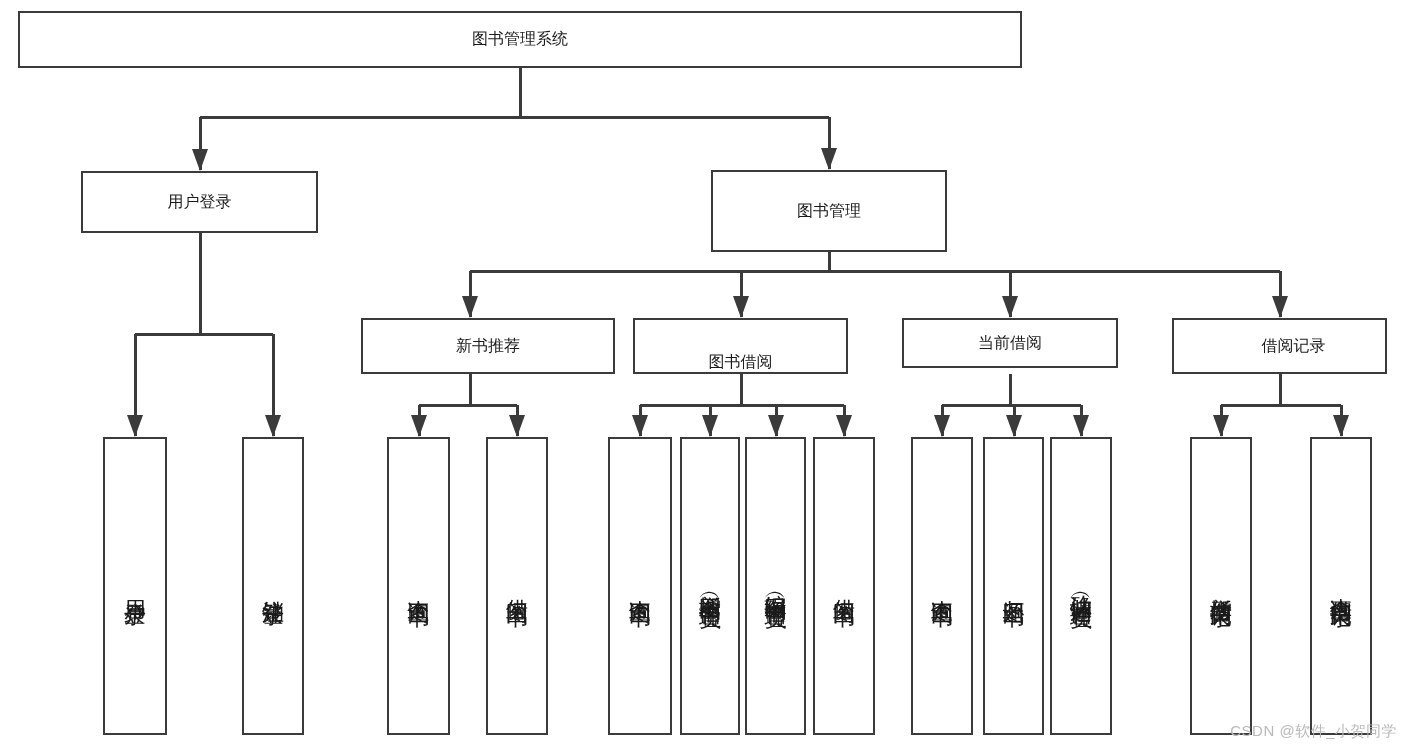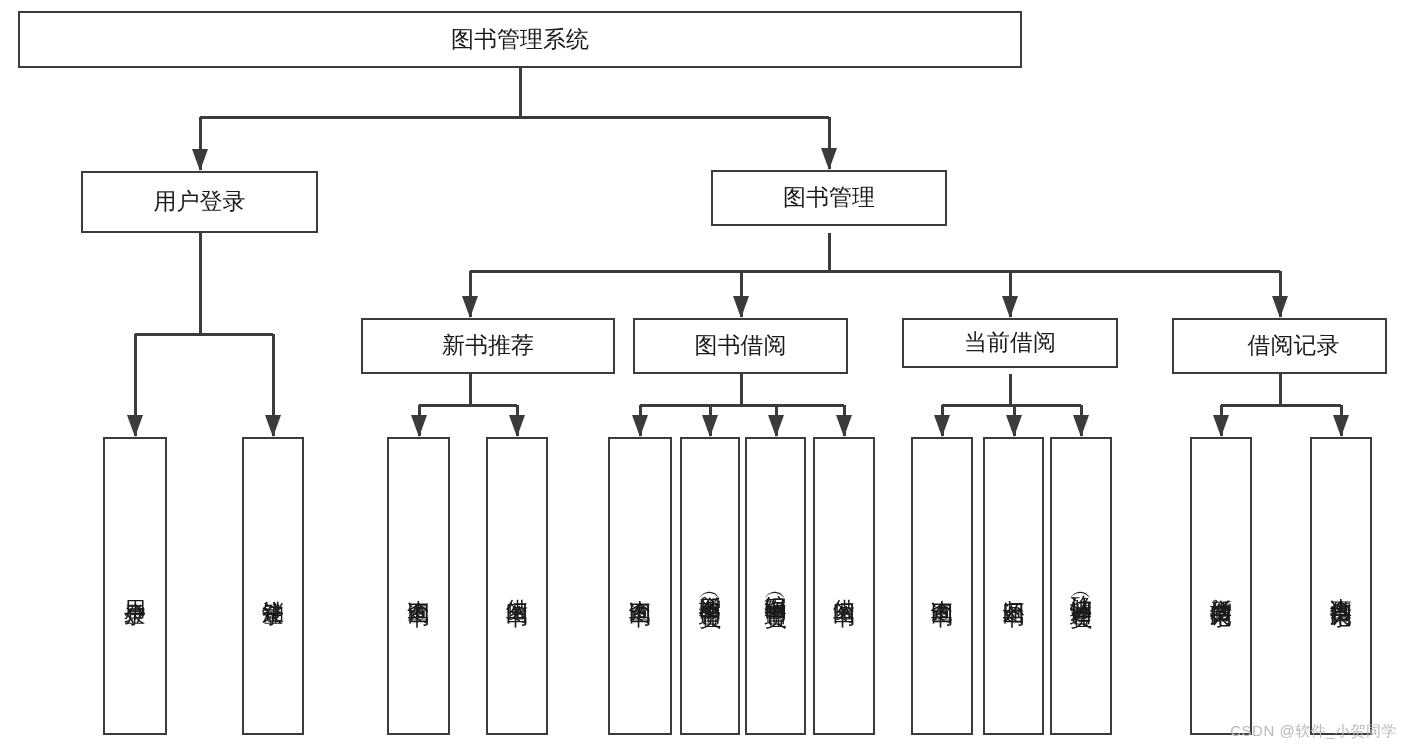--- a/index.html
+++ b/index.html
@@ -34,21 +34,21 @@
     justify-content: center;
     color: #1a1a1a;
   }
   .node-label {
     display: block;
     text-align: center;
     line-height: 1.18;
     white-space: nowrap;
   }
   .node.horizontal .node-label {
-    font-size: 23px;
+    font-size: 16px;
   }
   .node.vertical {
     align-items: center;
     justify-content: center;
     padding: 6px 0;
   }
   .node.vertical .node-label {
     writing-mode: vertical-rl;
     text-orientation: upright;
     font-size: 22px;
@@ -126,27 +126,27 @@
       <line x1="1341" y1="405" x2="1341" y2="436" stroke="#3b3b3b" stroke-width="3" shape-rendering="crispEdges"></line>
       <polygon points="1333,415 1349,415 1341,437" fill="#3b3b3b"></polygon>
     </svg>
   <div id="nodes">
       <div class="node horizontal" style="left: 18px; top: 11px; width: 1004px; height: 57px; border-color: rgb(59, 59, 59); background: rgb(255, 255, 255); color: rgb(26, 26, 26);">
         <span class="node-label">图书管理系统</span>
       </div>
       <div class="node horizontal" style="left: 81px; top: 171px; width: 237px; height: 62px; border-color: rgb(59, 59, 59); background: rgb(255, 255, 255); color: rgb(26, 26, 26);">
         <span class="node-label">用户登录</span>
       </div>
-      <div class="node horizontal" style="left: 711px; top: 170px; width: 236px; height: 56px; border-color: rgb(59, 59, 59); background: rgb(255, 255, 255); color: rgb(26, 26, 26);">
+      <div class="node horizontal" style="left: 711px; top: 170px; width: 236px; height: 82px; border-color: rgb(59, 59, 59); background: rgb(255, 255, 255); color: rgb(26, 26, 26);">
         <span class="node-label">图书管理</span>
       </div>
       <div class="node horizontal" style="left: 361px; top: 318px; width: 254px; height: 56px; border-color: rgb(59, 59, 59); background: rgb(255, 255, 255); color: rgb(26, 26, 26);">
         <span class="node-label">新书推荐</span>
       </div>
-      <div class="node horizontal" style="left: 633px; top: 318px; width: 215px; height: 56px; border-color: rgb(59, 59, 59); background: rgb(255, 255, 255); color: rgb(26, 26, 26);">
+      <div class="node horizontal" style="left: 633px; top: 318px; width: 215px; height: 56px; border-color: rgb(59, 59, 59); background: rgb(255, 255, 255); color: rgb(26, 26, 26); align-items: flex-end;">
         <span class="node-label">图书借阅</span>
       </div>
       <div class="node horizontal" style="left: 902px; top: 318px; width: 216px; height: 50px; border-color: rgb(59, 59, 59); background: rgb(255, 255, 255); color: rgb(26, 26, 26);">
         <span class="node-label">当前借阅</span>
       </div>
       <div class="node horizontal" style="left: 1172px; top: 318px; width: 215px; height: 56px; border-color: rgb(59, 59, 59); background: rgb(255, 255, 255); color: rgb(26, 26, 26); padding-left: 28px;">
         <span class="node-label">借阅记录</span>
       </div>
       <div class="node vertical" style="left: 103px; top: 437px; width: 64px; height: 298px; border-color: rgb(59, 59, 59); background: rgb(255, 255, 255); color: rgb(26, 26, 26);">
         <span class="node-label">用户登录</span>

